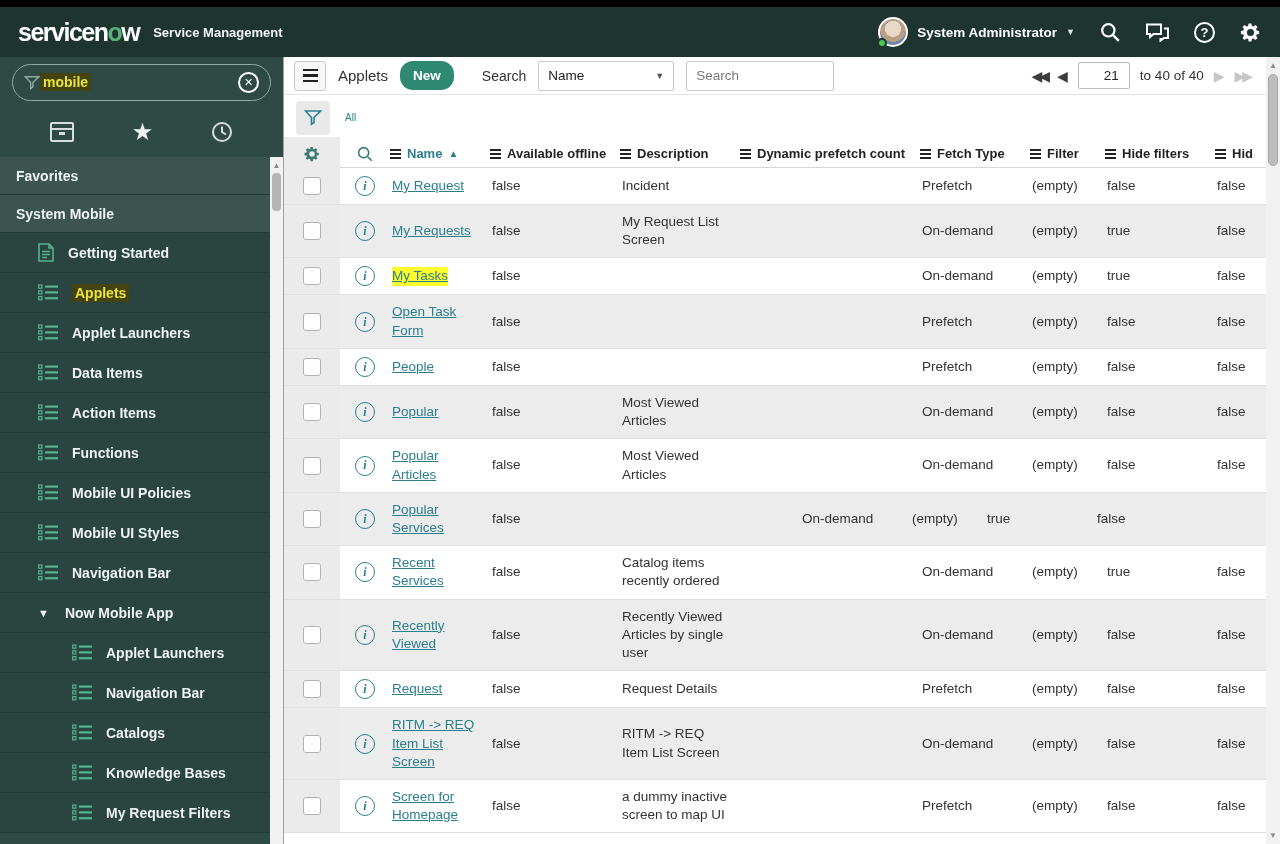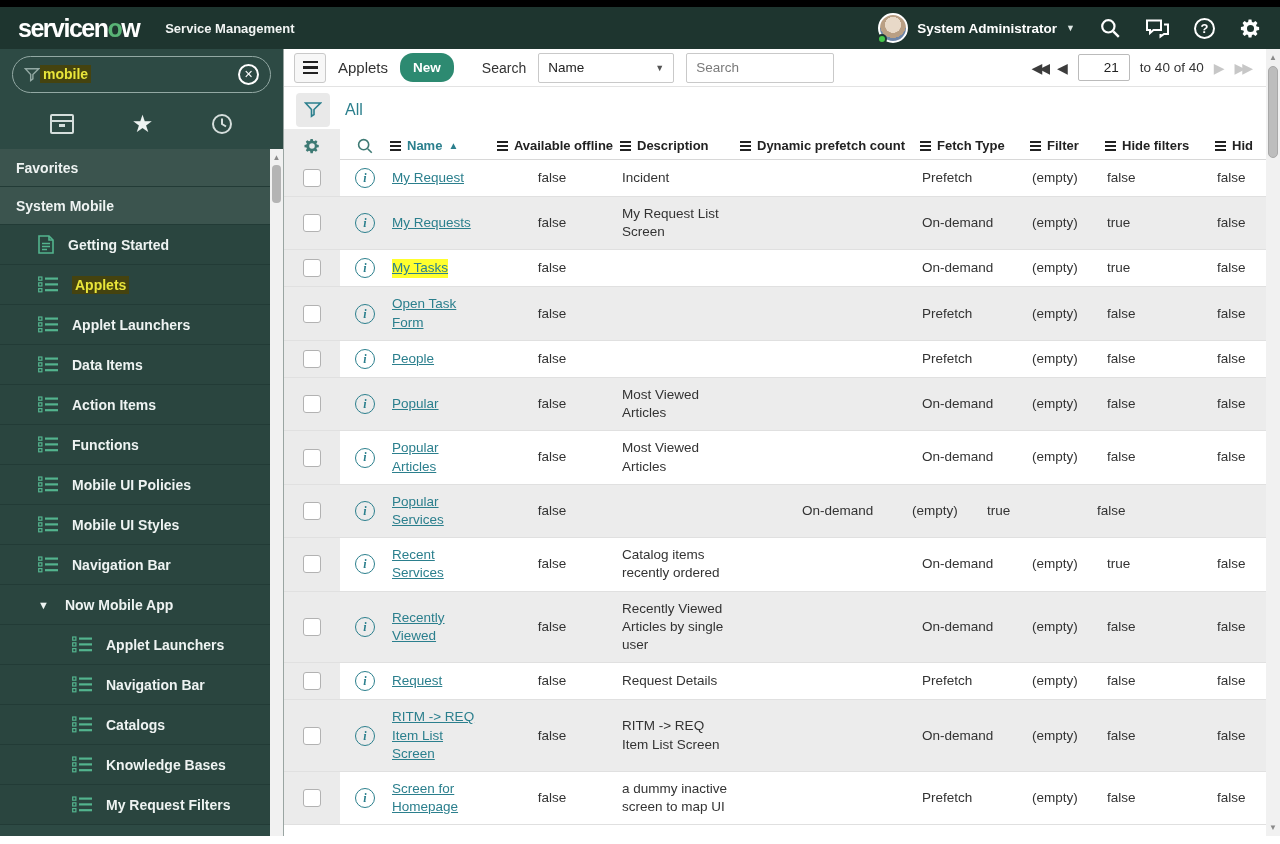--- a/index.html
+++ b/index.html
@@ -1,22 +1,22 @@
 <!DOCTYPE html>
 <html><head>
 <meta charset="utf-8">
 <style>
   * { box-sizing: border-box; margin: 0; padding: 0; }
   html,body { width:1280px; height:844px; overflow:hidden;
     font-family:"Liberation Sans", sans-serif; background:#fff; }
 
   
   .top-strip { height:7px; background:#000; }
-  .banner { height:42px; background:#1e352f; display:flex; align-items:center;
-    padding:0 18px; color:#fff;gap:12px; }
+  .banner { height:50px; background:#1e352f; display:flex; align-items:center;
+    padding:0 18px; color:#fff; }
   .logo { font-size:25px; font-weight:bold; letter-spacing:-1.5px; color:#fff; }
   .logo .o-green { color:#59b376; }
   .product { margin-left:14px; font-size:13px; font-weight:700; color:#f2f5f4; }
   .banner-right { margin-left:auto; display:flex; align-items:center; gap:24px; }
   .user-chip { display:flex; align-items:center; gap:9px; cursor:pointer; }
   .avatar { width:30px; height:30px; border-radius:50%;
     background:radial-gradient(circle at 50% 38%, #e8d9c8 0 38%, #b99f84 39% 62%, #6f86a8 63%);
     position:relative; border:2px solid #fff; }
   .avatar .presence { position:absolute; left:-3px; bottom:-3px; width:10px; height:10px;
     border-radius:50%; background:#44c94a; border:2px solid #1e352f; }
@@ -88,40 +88,40 @@
   .pg-btn.single { letter-spacing:0; }
   .pg-btn.disabled { color:#c7c7c7; cursor:default; }
   .pg-input { width:52px; height:27px; border:1px solid #bbb; border-radius:2px;
     text-align:right; padding-right:10px; font-size:13.5px; color:#222;
     font-family:"Liberation Sans",sans-serif; }
   .pg-range { font-size:13.5px; color:#333; }
 
   .filter-row { height:45px; display:flex; align-items:center; gap:15px; padding:0 12px; flex:none; }
   .funnel-btn { width:34px; height:34px; background:#e9e9e9; border-radius:4px;
     display:flex; align-items:center; justify-content:center; color:#2b7f8d; cursor:pointer; }
-  .all-link { font-size:16px; color:#2b7f8d; text-decoration:none; cursor:pointer; }
+  .all-link { font-size:10px; color:#2b7f8d; text-decoration:none; cursor:pointer; }
 
   
   .list-header { height:28px; display:flex; align-items:center; border-bottom:1px solid #d8d8d8;
     flex:none; }
   .hdr-icon-cell { display:flex; align-items:center; justify-content:center; color:#3e7a74; }
   .hdr-cell { display:flex; align-items:center; gap:6px; font-size:13px; font-weight:700;
     color:#222; cursor:pointer; white-space:nowrap; overflow:hidden; }
   .hdr-cell.sorted .hdr-label { color:#2b7f8d; }
   .sort-arrow { color:#2b7f8d; font-size:10px; }
 
   .rows { flex:1; overflow:hidden; }
   .trow { display:flex; border-bottom:1px solid #e0e0e0; background:#fff; }
   .trow.alt { background:#ececec; }
   .cell { display:flex; align-items:center; padding:8px 8px 8px 2px;
     font-size:13.5px; color:#333; line-height:1.35; }
   .c-check { width:56px; flex:none; justify-content:center; background:#ebebeb; padding:8px 0; }
   .c-info { width:50px; flex:none; justify-content:center; padding:8px 0; }
   .c-name { width:100px; flex:none; }
-  .c-offline { width:130px; flex:none;justify-content:center; }
+  .c-offline { width:130px; flex:none; }
   .c-desc { width:120px; flex:none; }
   .c-dynamic { width:180px; flex:none; }
   .c-fetch { width:110px; flex:none; }
   .c-filter { width:75px; flex:none; }
   .c-hidefilters { width:110px; flex:none; }
   .c-hid { width:48px; flex:none; overflow:hidden; }
   .checkbox { width:18px; height:18px; background:#fff; border:1px solid #b2b2b2;
     border-radius:3px; cursor:pointer; }
   .info-icon { width:20px; height:20px; border:1.5px solid #2b7f8d; border-radius:50%;
     color:#2b7f8d; font-size:12px; font-weight:700; display:flex; align-items:center;

